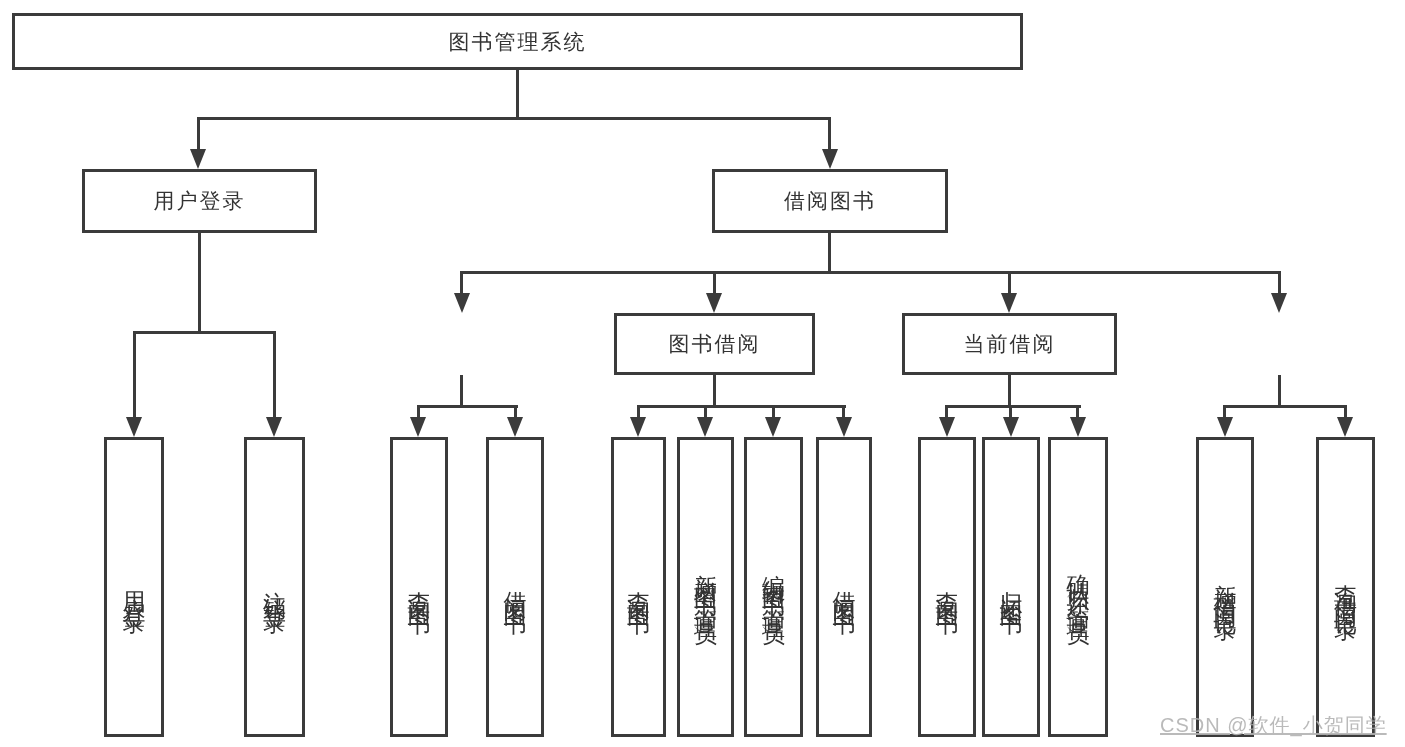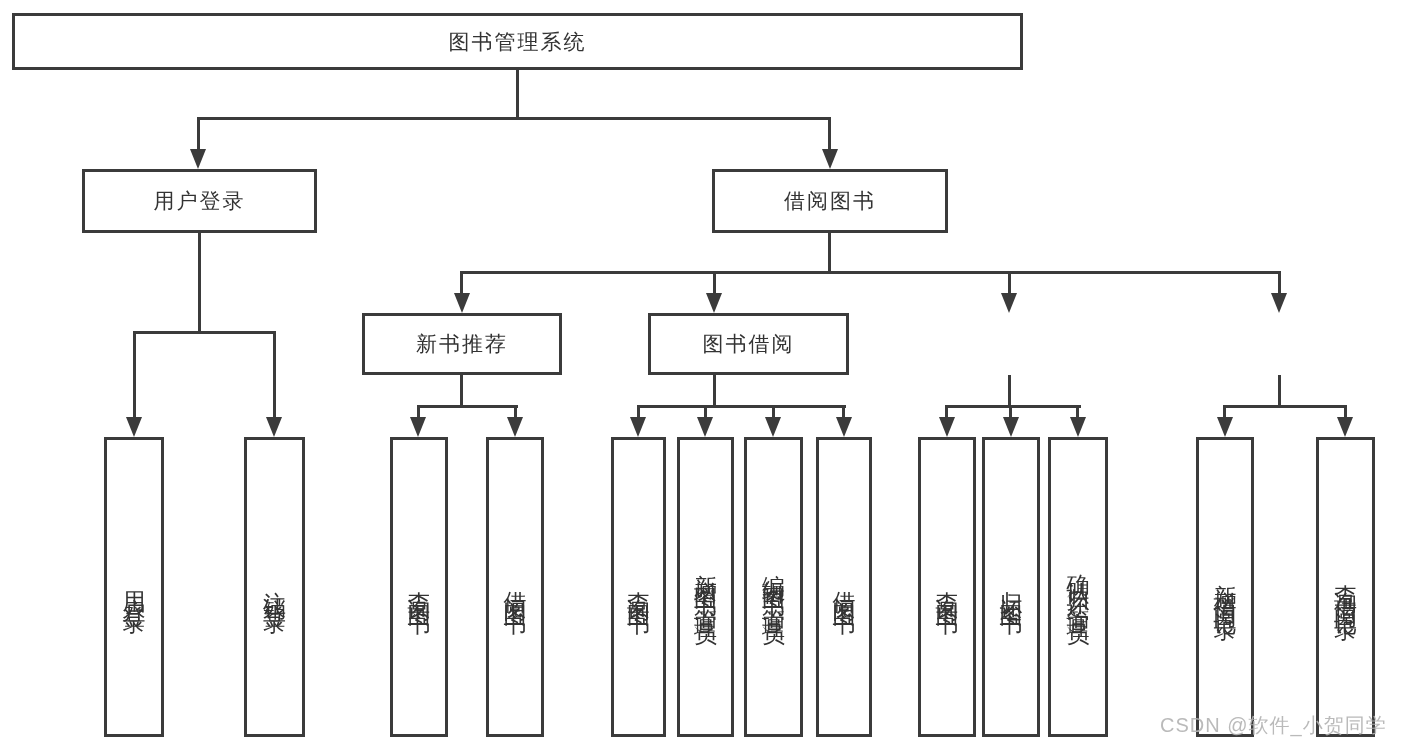--- a/index.html
+++ b/index.html
@@ -51,20 +51,21 @@
   #watermark {
     position: absolute;
     left: 1160px;
     top: 712px;
     font-size: 20px;
     color: #b3b3b3;
     letter-spacing: 1px;
     z-index: 5;
     opacity: 0.9;
     white-space: nowrap;
+    text-decoration: underline;
   }
 </style>
 </head>
 <body>
 
 <div id="canvas">
 
   <div class="box" style="left:12px; top:13px; width:1011px; height:57px;">图书管理系统</div>
 
   <div class="vline" style="left:516px; top:69px; height:50px;"></div>
@@ -88,22 +89,22 @@
   <div class="hline" style="left:461px; top:271px; width:820px;"></div>
   <div class="vline" style="left:460px; top:271px; height:25px;"></div>
   <div class="arrow" style="left:454px; top:293px;"></div>
   <div class="vline" style="left:713px; top:271px; height:25px;"></div>
   <div class="arrow" style="left:706px; top:293px;"></div>
   <div class="vline" style="left:1008px; top:271px; height:25px;"></div>
   <div class="arrow" style="left:1001px; top:293px;"></div>
   <div class="vline" style="left:1278px; top:271px; height:25px;"></div>
   <div class="arrow" style="left:1271px; top:293px;"></div>
 
-  <div class="box" style="left:362px; top:313px; width:200px; height:62px;">新书推荐</div>
-  <div class="box" style="left:648px; top:313px; width:201px; height:62px;">图书借阅</div>
+  <div class="box" style="left:614px; top:313px; width:201px; height:62px;">图书借阅</div>
+  <div class="box" style="left:902px; top:313px; width:215px; height:62px;">当前借阅</div>
 
   <div class="vline" style="left:460px; top:375px; height:33px;"></div>
   <div class="hline" style="left:417px; top:405px; width:101px;"></div>
   <div class="vline" style="left:417px; top:405px; height:14px;"></div>
   <div class="arrow" style="left:410px; top:417px;"></div>
   <div class="vline" style="left:514px; top:405px; height:14px;"></div>
   <div class="arrow" style="left:507px; top:417px;"></div>
 
   <div class="vline" style="left:713px; top:375px; height:33px;"></div>
   <div class="hline" style="left:637px; top:405px; width:209px;"></div>

